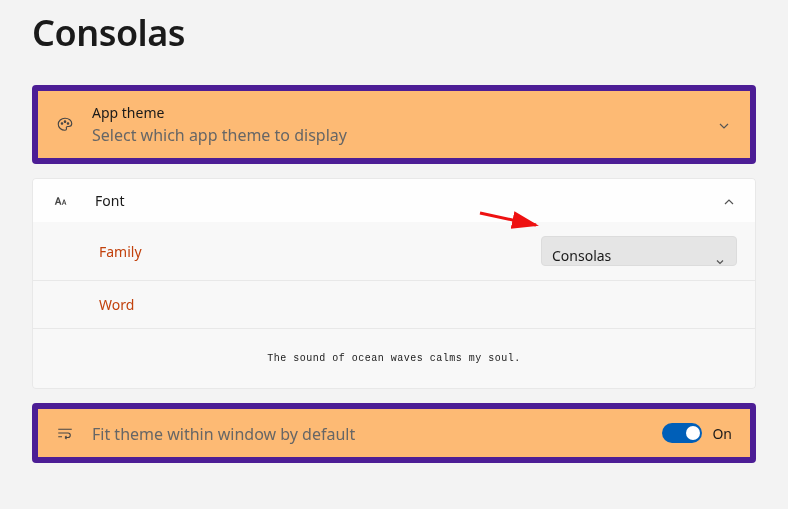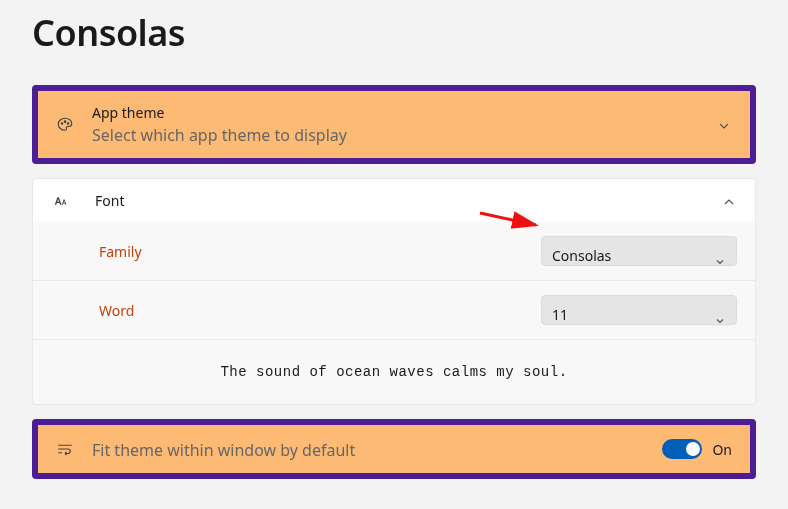--- a/index.html
+++ b/index.html
@@ -69,21 +69,21 @@
       padding:0 10px;
       font-size:14px;
       cursor:pointer;
     }
     .combo .chev-sm { width:12px; height:12px; color:#555; }
 
     .preview-row {
       padding:24px 18px;
       text-align:center;
       font-family: Consolas, "Courier New", monospace;
-      font-size:14px;
+      font-size:10px;
       color:#1a1a1a;
       letter-spacing:0.5px;
     }
 
     .toggle-wrap { display:flex; align-items:center; gap:10px; }
     .toggle {
       width:40px; height:20px; border-radius:999px;
       background:#005fb8;
       display:flex; align-items:center;
       padding:2px;
@@ -157,28 +157,20 @@
             <svg viewBox="0 0 12 12" width="12" height="12" fill="none" stroke="currentColor" stroke-width="1.2">
                   <path d="M3 4.5l3 3 3-3"></path>
                 </svg>
           </span>
         </div>
       </div>
 
 
       <div class="row">
         <div class="row-label">Word</div>
-        <div class="combo">
-          <span>11</span>
-          <span class="chev-sm">
-            <svg viewBox="0 0 12 12" width="12" height="12" fill="none" stroke="currentColor" stroke-width="1.2">
-                  <path d="M3 4.5l3 3 3-3"></path>
-                </svg>
-          </span>
-        </div>
       </div>
 
       <div class="preview-row">The sound of ocean waves calms my soul.</div>
     </div>
   </div>
 
   <div class="card">
     <div class="card-header">
       <span class="card-icon">
         <svg viewBox="0 0 24 24" width="18" height="18" fill="none" stroke="currentColor" stroke-width="1.5">

